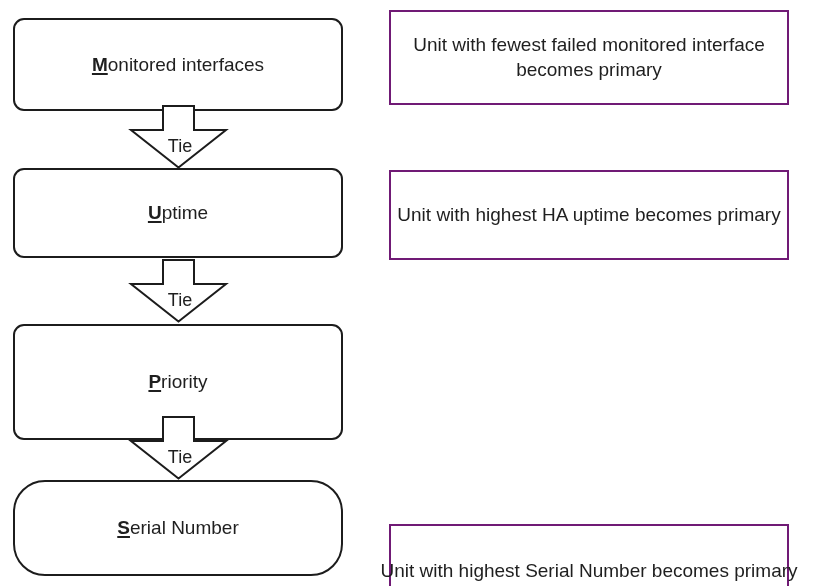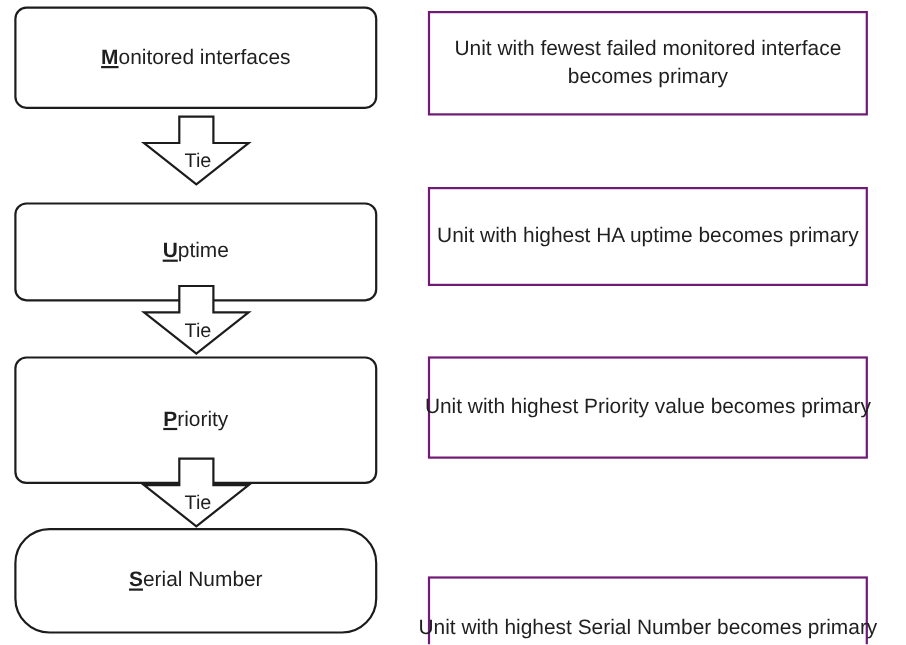--- a/index.html
+++ b/index.html
@@ -68,49 +68,46 @@
     font-family: "Liberation Sans", sans-serif;
     font-size: 18px;
     fill: #1f1f1f;
   }
 </style>
 </head>
 <body>
 
 <div class="canvas">
 
-  <div class="lbox" style="top:6px;height:93px;">
+  <div class="lbox" style="top:18px;height:93px;">
     <span><span class="first-letter">M</span><span>onitored interfaces</span></span>
   </div>
   <div class="rbox" style="top:10px;height:95px;">
     <span class="desc">Unit with fewest failed monitored interface becomes primary</span>
   </div>
 
   <svg class="arrow" style="top:105px;" viewBox="0 0 97 64">
     <polygon points="33,1 33,25 1,25 48.5,62.5 96,25 64,25 64,1"></polygon>
     <text x="50" y="47" text-anchor="middle">Tie</text>
   </svg>
 
-  <div class="lbox" style="top:184px;height:90px;">
+  <div class="lbox" style="top:168px;height:90px;">
     <span><span class="first-letter">U</span><span>ptime</span></span>
   </div>
   <div class="rbox single" style="top:170px;height:90px;">
     <span class="desc">Unit with highest HA uptime becomes primary</span>
   </div>
 
   <svg class="arrow" style="top:259px;" viewBox="0 0 97 64">
     <polygon points="33,1 33,25 1,25 48.5,62.5 96,25 64,25 64,1"></polygon>
     <text x="50" y="47" text-anchor="middle">Tie</text>
   </svg>
 
   <div class="lbox" style="top:324px;height:116px;">
     <span><span class="first-letter">P</span><span>riority</span></span>
-  </div>
-  <div class="rbox single" style="top:324px;height:93px;">
-    <span class="desc">Unit with highest Priority value becomes primary</span>
   </div>
 
   <svg class="arrow" style="top:416px;" viewBox="0 0 97 64">
     <polygon points="33,1 33,25 1,25 48.5,62.5 96,25 64,25 64,1"></polygon>
     <text x="50" y="47" text-anchor="middle">Tie</text>
   </svg>
 
   <div class="lbox" style="top:480px;height:96px;border-radius:32px;">
     <span><span class="first-letter">S</span><span>erial Number</span></span>
   </div>

